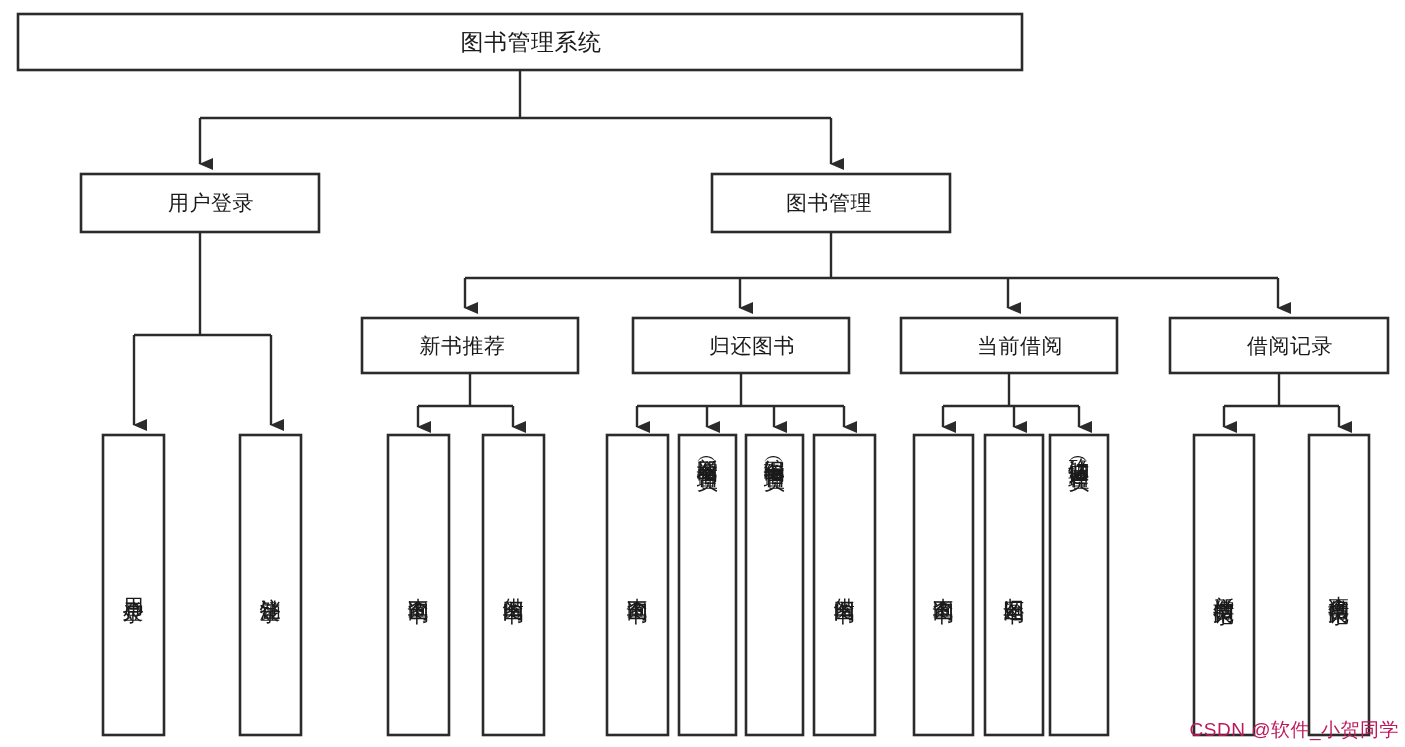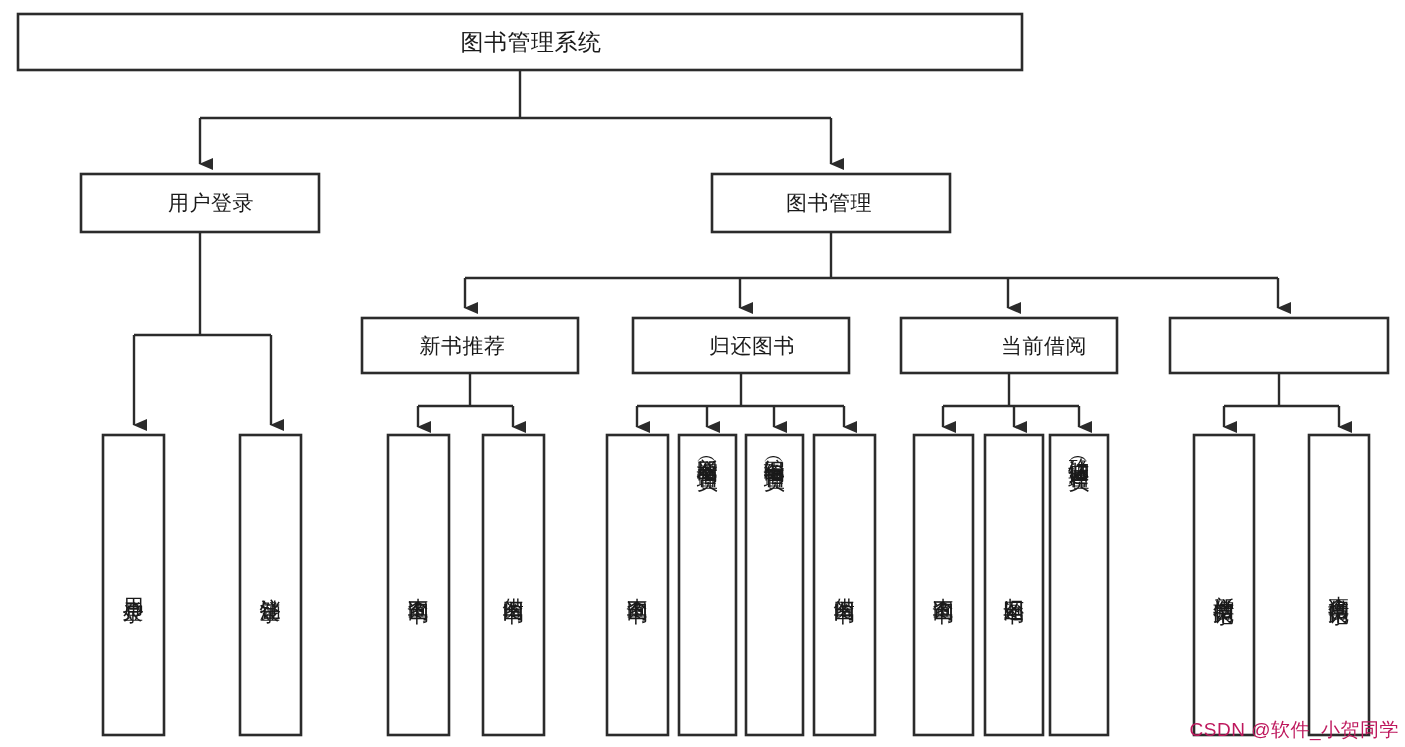--- a/index.html
+++ b/index.html
@@ -163,21 +163,22 @@
     <path class="connector" d="M 1339 406 L 1339 427" marker-end="url(#arrow)"></path>
   </svg>
 
   <div class="node-label-h" style="left:18px; top:14px; width:1004px; height:56px; font-size:23px;">图书管理系统</div>
 
   <div class="node-label-h" style="left:81px; top:174px; width:238px; height:58px;">用户登录</div>
   <div class="node-label-h" style="left:712px; top:174px; width:212px; height:58px;font-family:Liberation Mono, monospace;">图书管理</div>
 
   <div class="node-label-h" style="left:362px; top:318px; width:179px; height:55px;">新书推荐</div>
   <div class="node-label-h" style="left:633px; top:318px; width:216px; height:55px;">归还图书</div>
-  <div class="node-label-h" style="left:925px; top:318px; width:216px; height:55px;text-align:right;">当前借阅</div>
+  <div class="node-label-h" style="left:901px; top:318px; width:216px; height:55px;text-align:right;">当前借阅</div>
+  <div class="node-label-h" style="left:1170px; top:318px; width:218px; height:55px;">借阅记录</div>
 
   <div class="node-label-v" style="left:103px; top:435px; width:61px; height:300px;">
     <span class="vtext">用户登录</span>
   </div>
   <div class="node-label-v" style="left:240px; top:435px; width:61px; height:300px;">
     <span class="vtext">注销登录</span>
   </div>
 
   <div class="node-label-v" style="left:388px; top:435px; width:61px; height:300px;">
     <span class="vtext">查询图书</span>

